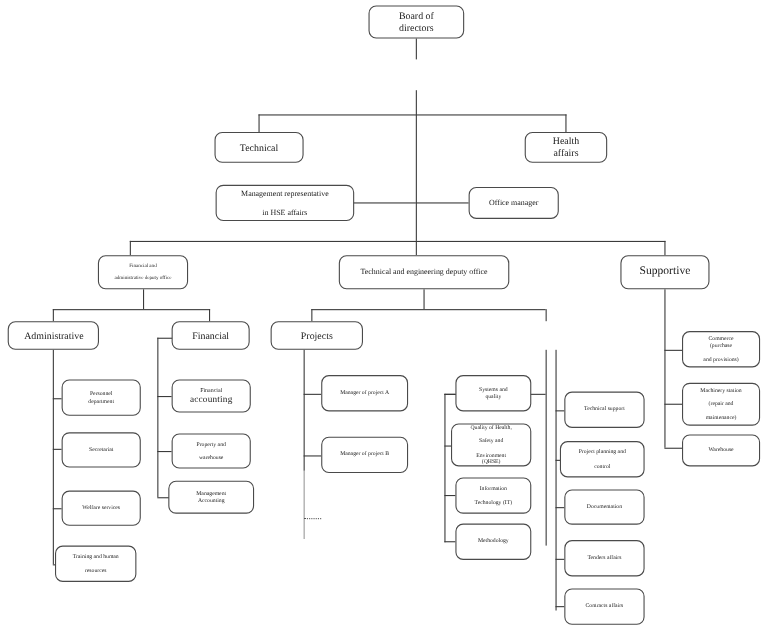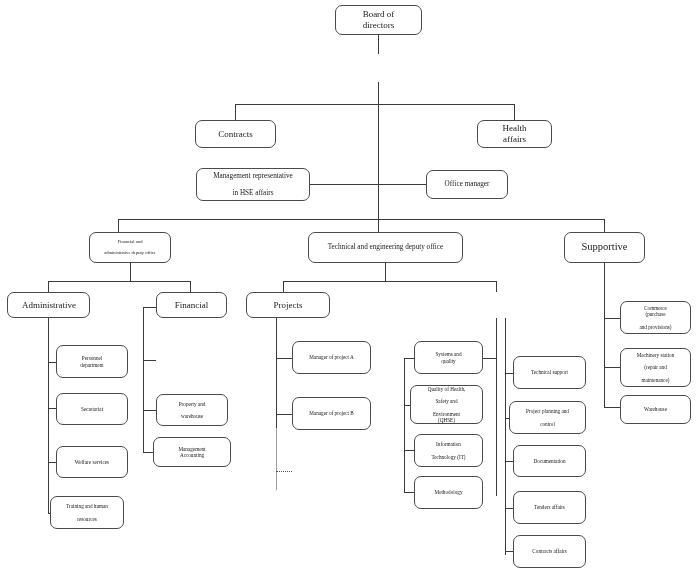--- a/index.html
+++ b/index.html
@@ -122,28 +122,28 @@
   <div class="line h" style="left:505px;top:461px;width:8px;"></div>
   <div class="line h" style="left:505px;top:508px;width:8px;"></div>
   <div class="line h" style="left:505px;top:551px;width:8px;"></div>
 
   <div class="node t-md" style="left:335px;top:5px;width:87px;height:30px;">
     <span>Board of directors</span>
   </div>
 
 
   <div class="node t-md" style="left:195px;top:120px;width:81px;height:28px;">
-    <span>Contracts</span>
+    <span>Technical</span>
   </div>
 
   <div class="node t-md" style="left:477px;top:120px;width:75px;height:28px;">
     <span>Health affairs</span>
   </div>
 
-  <div class="node t-sm" style="left:196px;top:168px;width:114px;height:33px;">
+  <div class="node t-sm" style="left:196px;top:168px;width:126px;height:33px;">
     <span>
       <span>Management representative</span><br>
       <span>in HSE affairs</span>
     </span>
   </div>
 
   <div class="node t-sm" style="left:426px;top:170px;width:82px;height:29px;">
     <span>Office manager</span>
   </div>
 
@@ -184,20 +184,26 @@
   <div class="node t-xs" style="left:56px;top:446px;width:72px;height:32px;">
     <span>Welfare services</span>
   </div>
   <div class="node t-xs" style="left:50px;top:496px;width:74px;height:33px;">
     <span>
       <span>Training and human</span><br>
       <span>resources</span>
     </span>
   </div>
 
+  <div class="node fin-acc" style="left:156px;top:345px;width:72px;height:30px;">
+    <span>
+      <span class="small">Financial</span>
+      <span class="big">accounting</span>
+    </span>
+  </div>
   <div class="node t-xs" style="left:156px;top:394px;width:72px;height:32px;">
     <span>
       <span>Property and</span><br>
       <span>warehouse</span>
     </span>
   </div>
   <div class="node t-xs" style="left:153px;top:437px;width:78px;height:30px;">
     <span>Management Accounting</span>
   </div>
 

